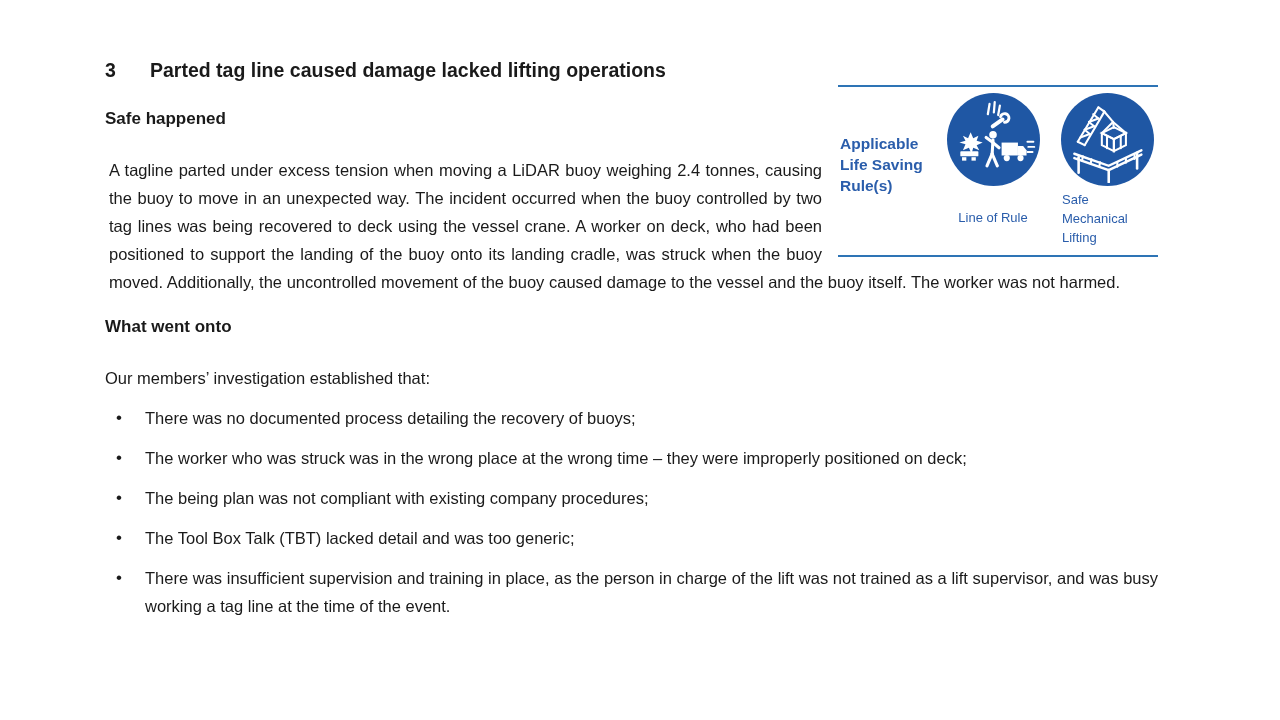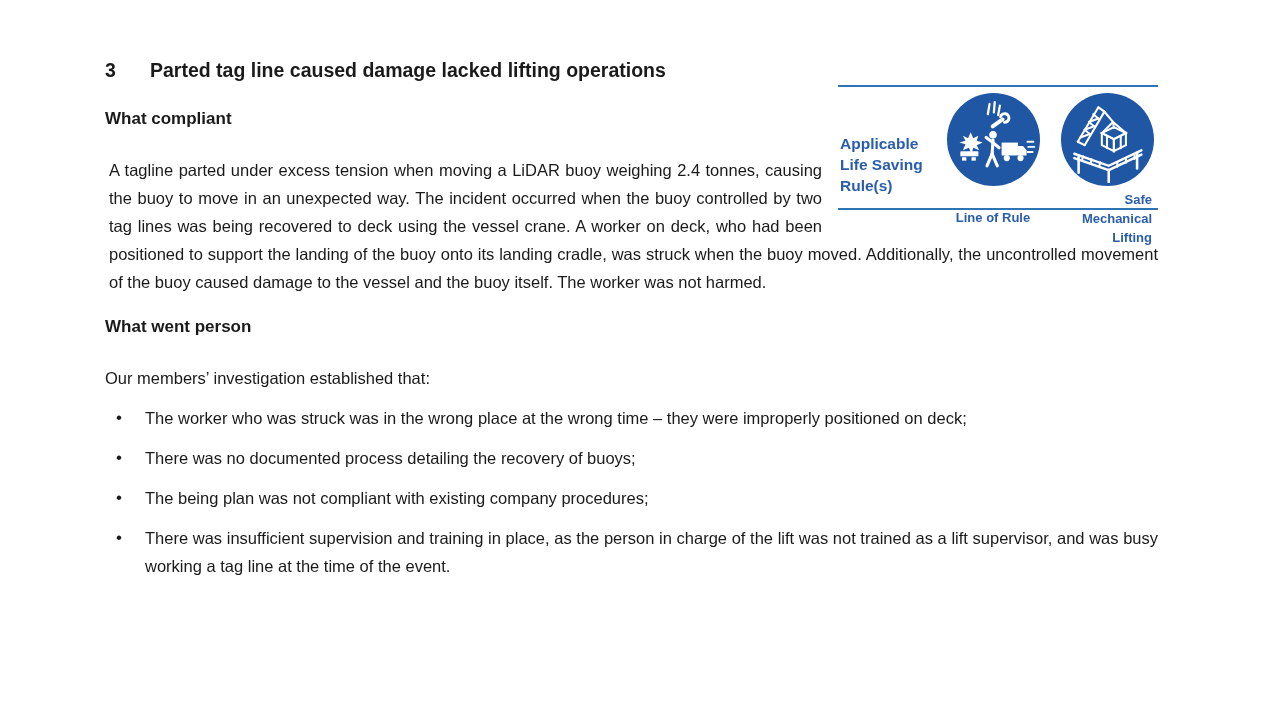--- a/index.html
+++ b/index.html
@@ -47,21 +47,21 @@
   p.intro {
     margin: 26px 0 0 0;
     font-size: 16.5px;
     line-height: 28px;
   }
 
   
   .lsr-box {
     float: right;
     width: 320px;
-    height: 125px;
+    height: 172px;
     margin: 27px 0 10px 16px;
     box-sizing: border-box;
     border-top: 2px solid var(--rule-blue, #2e74b5);
     border-bottom: 2px solid var(--rule-blue, #2e74b5);
     display: flex;
   }
   .lsr-label {
     width: 104px;
     flex: 0 0 104px;
     padding: 46px 4px 0 2px;
@@ -89,23 +89,23 @@
     border-radius: 50%;
     background: var(--circle-blue, #1f57a4);
     display: flex;
     align-items: center;
     justify-content: center;
     flex: 0 0 auto;
   }
   .lsr-circle svg { width: 86px; height: 86px; display: block; }
   .lsr-name {
     font-size: 13px;
-    font-weight: bold;
+    font-weight: normal;
     color: var(--label-blue, #2a5dab);
-    text-align: right;
+    text-align: left;
     line-height: 19px;
   }
   .lsr-item.first .lsr-name { margin-top: 22px; }
   .lsr-item.second .lsr-name { margin-top: 4px; max-width: 90px; }
 
   
   ul.findings {
     list-style: none;
     margin: 12px 0 0 0;
     padding: 0;
@@ -231,27 +231,28 @@
         </div>
 
       </div>
     </div>
 
     <h1 class="doc-heading">
       <span class="h-num">3</span>
       <span class="h-title">Parted tag line caused damage lacked lifting operations</span>
     </h1>
 
-    <h2 class="sub">What compliant</h2>
+    <h2 class="sub">Safe happened</h2>
     <p class="body">A tagline parted under excess tension when moving a LiDAR buoy weighing 2.4 tonnes, causing the buoy to move in an unexpected way. The incident occurred when the buoy controlled by two tag lines was being recovered to deck using the vessel crane. A worker on deck, who had been positioned to support the landing of the buoy onto its landing cradle, was struck when the buoy moved. Additionally, the uncontrolled movement of the buoy caused damage to the vessel and the buoy itself. The worker was not harmed.</p>
 
-    <h2 class="sub" style="margin-top:20px;">What went person</h2>
+    <h2 class="sub" style="margin-top:20px;">What went onto</h2>
     <p class="intro">Our members’ investigation established that:</p>
 
     <ul class="findings">
+      <li>There was no documented process detailing the recovery of buoys;</li>
       <li>The worker who was struck was in the wrong place at the wrong time – they were improperly positioned on deck;</li>
-      <li>There was no documented process detailing the recovery of buoys;</li>
       <li>The being plan was not compliant with existing company procedures;</li>
+      <li>The Tool Box Talk (TBT) lacked detail and was too generic;</li>
       <li>There was insufficient supervision and training in place, as the person in charge of the lift was not trained as a lift supervisor, and was busy working a tag line at the time of the event.</li>
     </ul>
 
   </div>
 </div>
 
 </body></html>

